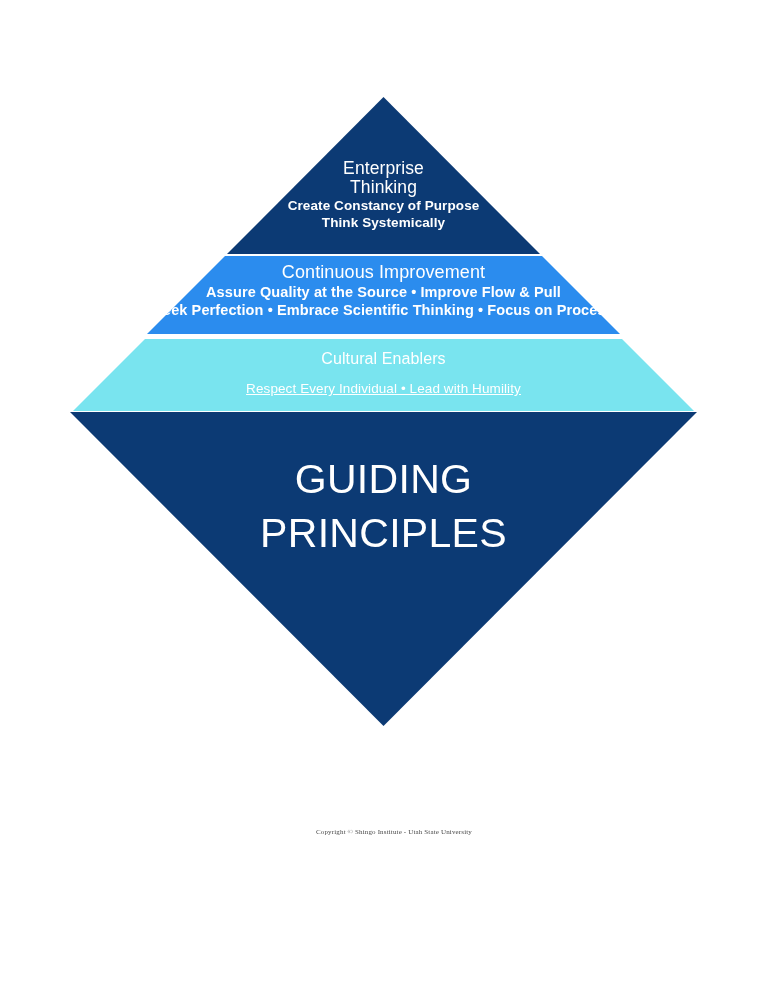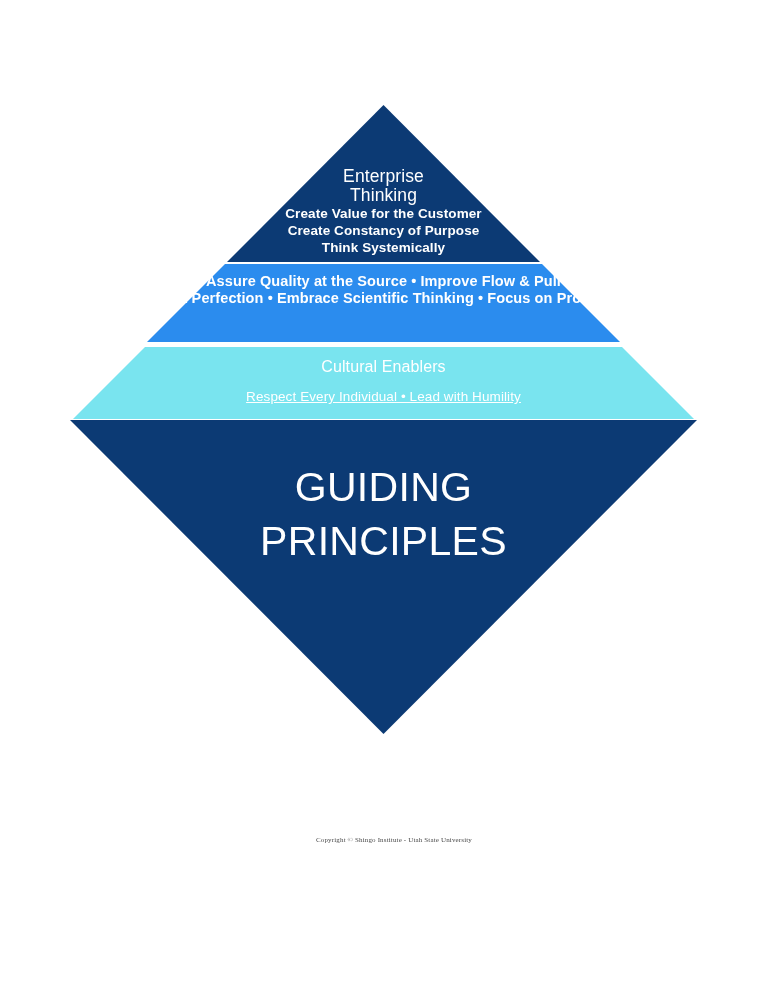--- a/index.html
+++ b/index.html
@@ -13,21 +13,21 @@
     height: 994px;
     position: relative;
     overflow: hidden;
     font-family: "Liberation Sans", sans-serif;
     -webkit-font-smoothing: antialiased;
   }
 
   #page {
     position: absolute;
     left: 0;
-    top: 12px;
+    top: 4px;
     width: 768px;
     height: 816px;
     background: #ffffff;
   }
 
   
   #diamond {
     position: absolute;
     left: 70px;
     top: 93px;
@@ -127,26 +127,26 @@
       <polygon points="155,159 472,159 550,237 77,237" fill="#2B8CEE"></polygon>
 
       <polygon points="75,242 552,242 624,314 3,314" fill="#79E4EF"></polygon>
 
       <polygon points="0,315 627,315 313.5,629" fill="#0C3A74"></polygon>
     </svg>
 
     <div class="band-text" id="tier1-text">
       <span class="band-heading">Enterprise</span>
       <span class="band-heading">Thinking</span>
-      <span class="band-line">Create Value for the Customer</span>
       <span class="band-line">Create Constancy of Purpose</span>
       <span class="band-line">Think Systemically</span>
     </div>
 
     <div class="band-text" id="tier2-text">
+      <span class="band-heading">Continuous Improvement</span>
       <span class="band-line first">Assure Quality at the Source • Improve Flow &amp; Pull</span>
       <span class="band-line">Seek Perfection • Embrace Scientific Thinking • Focus on Process</span>
     </div>
 
     <div class="band-text" id="tier3-text">
       <span class="band-heading">Cultural Enablers</span>
       <span class="band-line">Respect Every Individual • Lead with Humility</span>
     </div>
 
     <div class="band-text" id="tier4-text">

